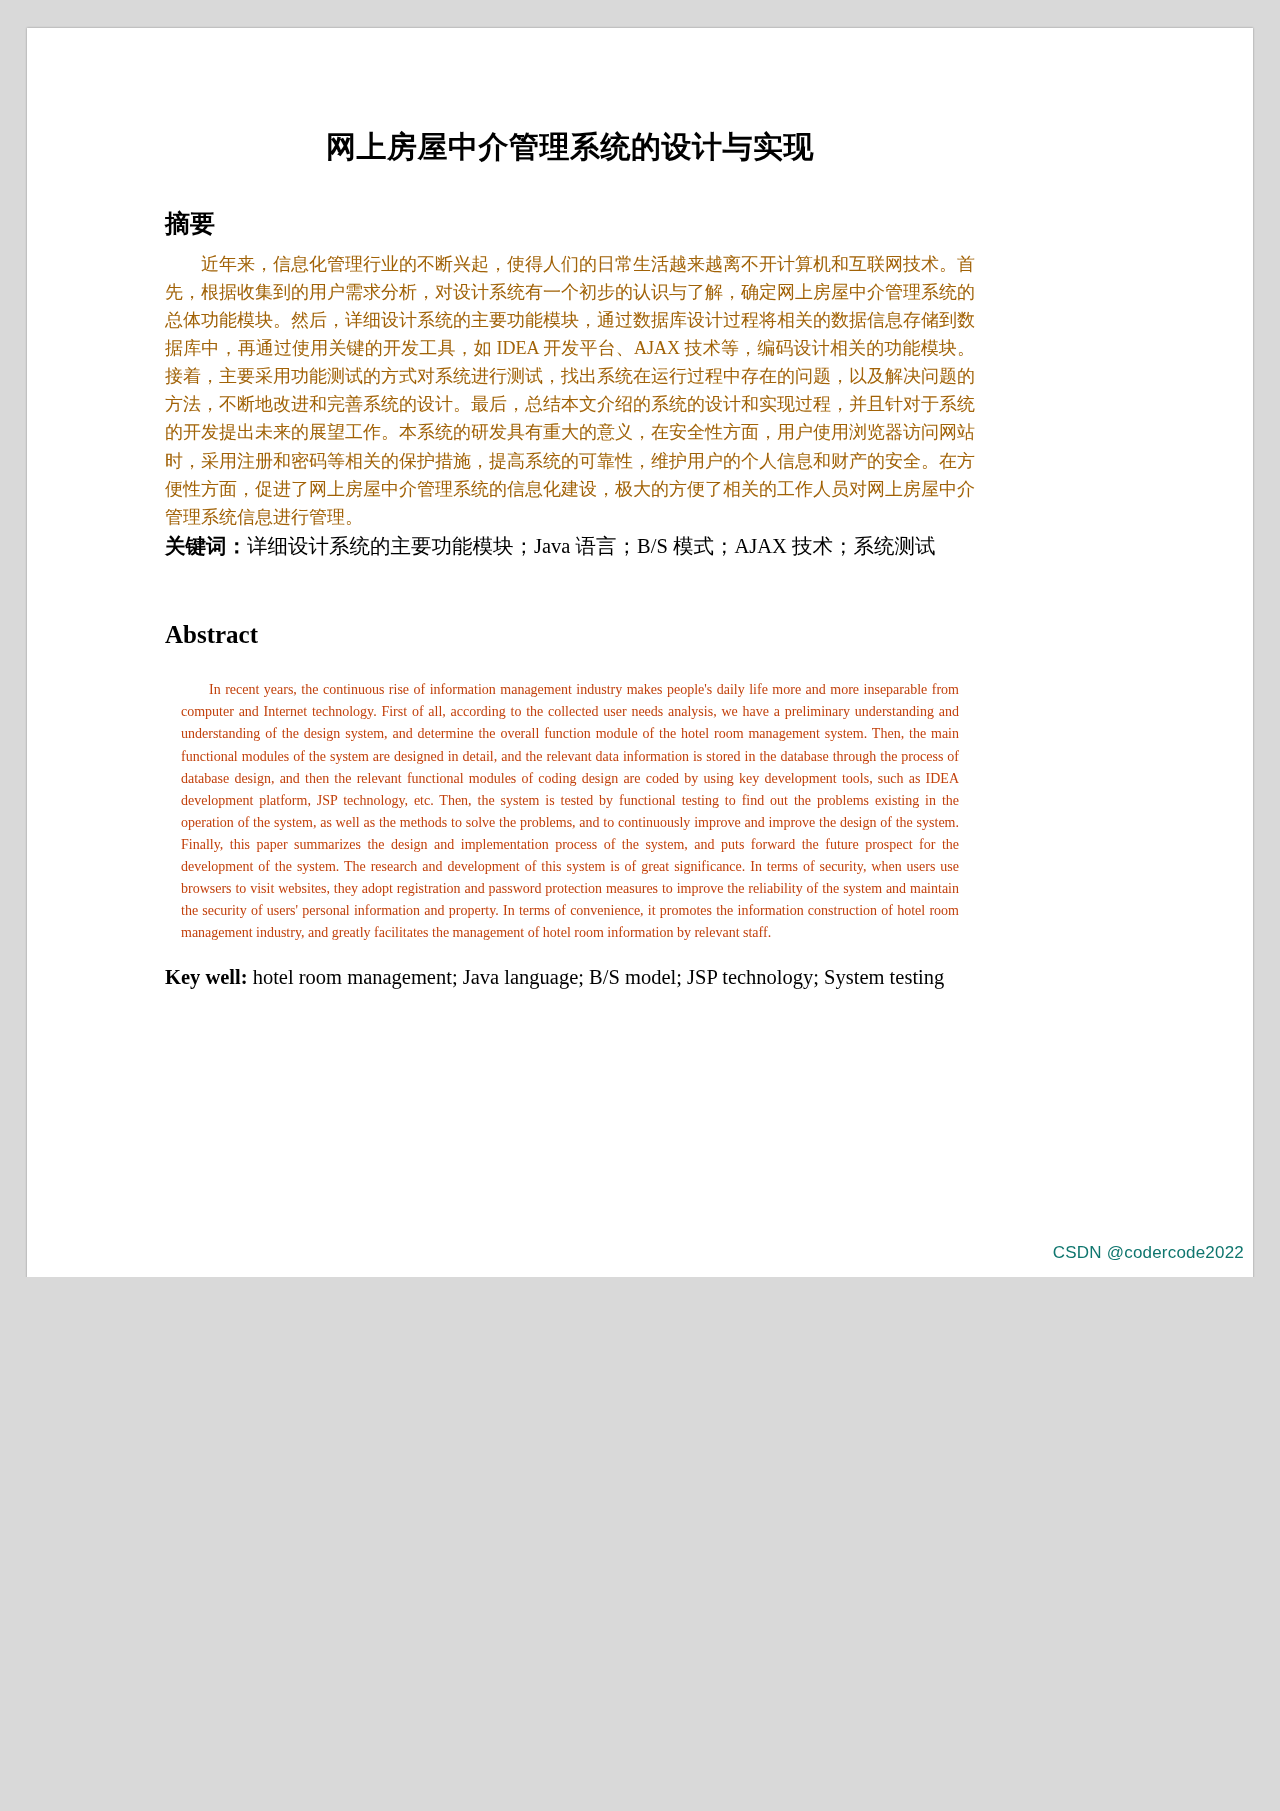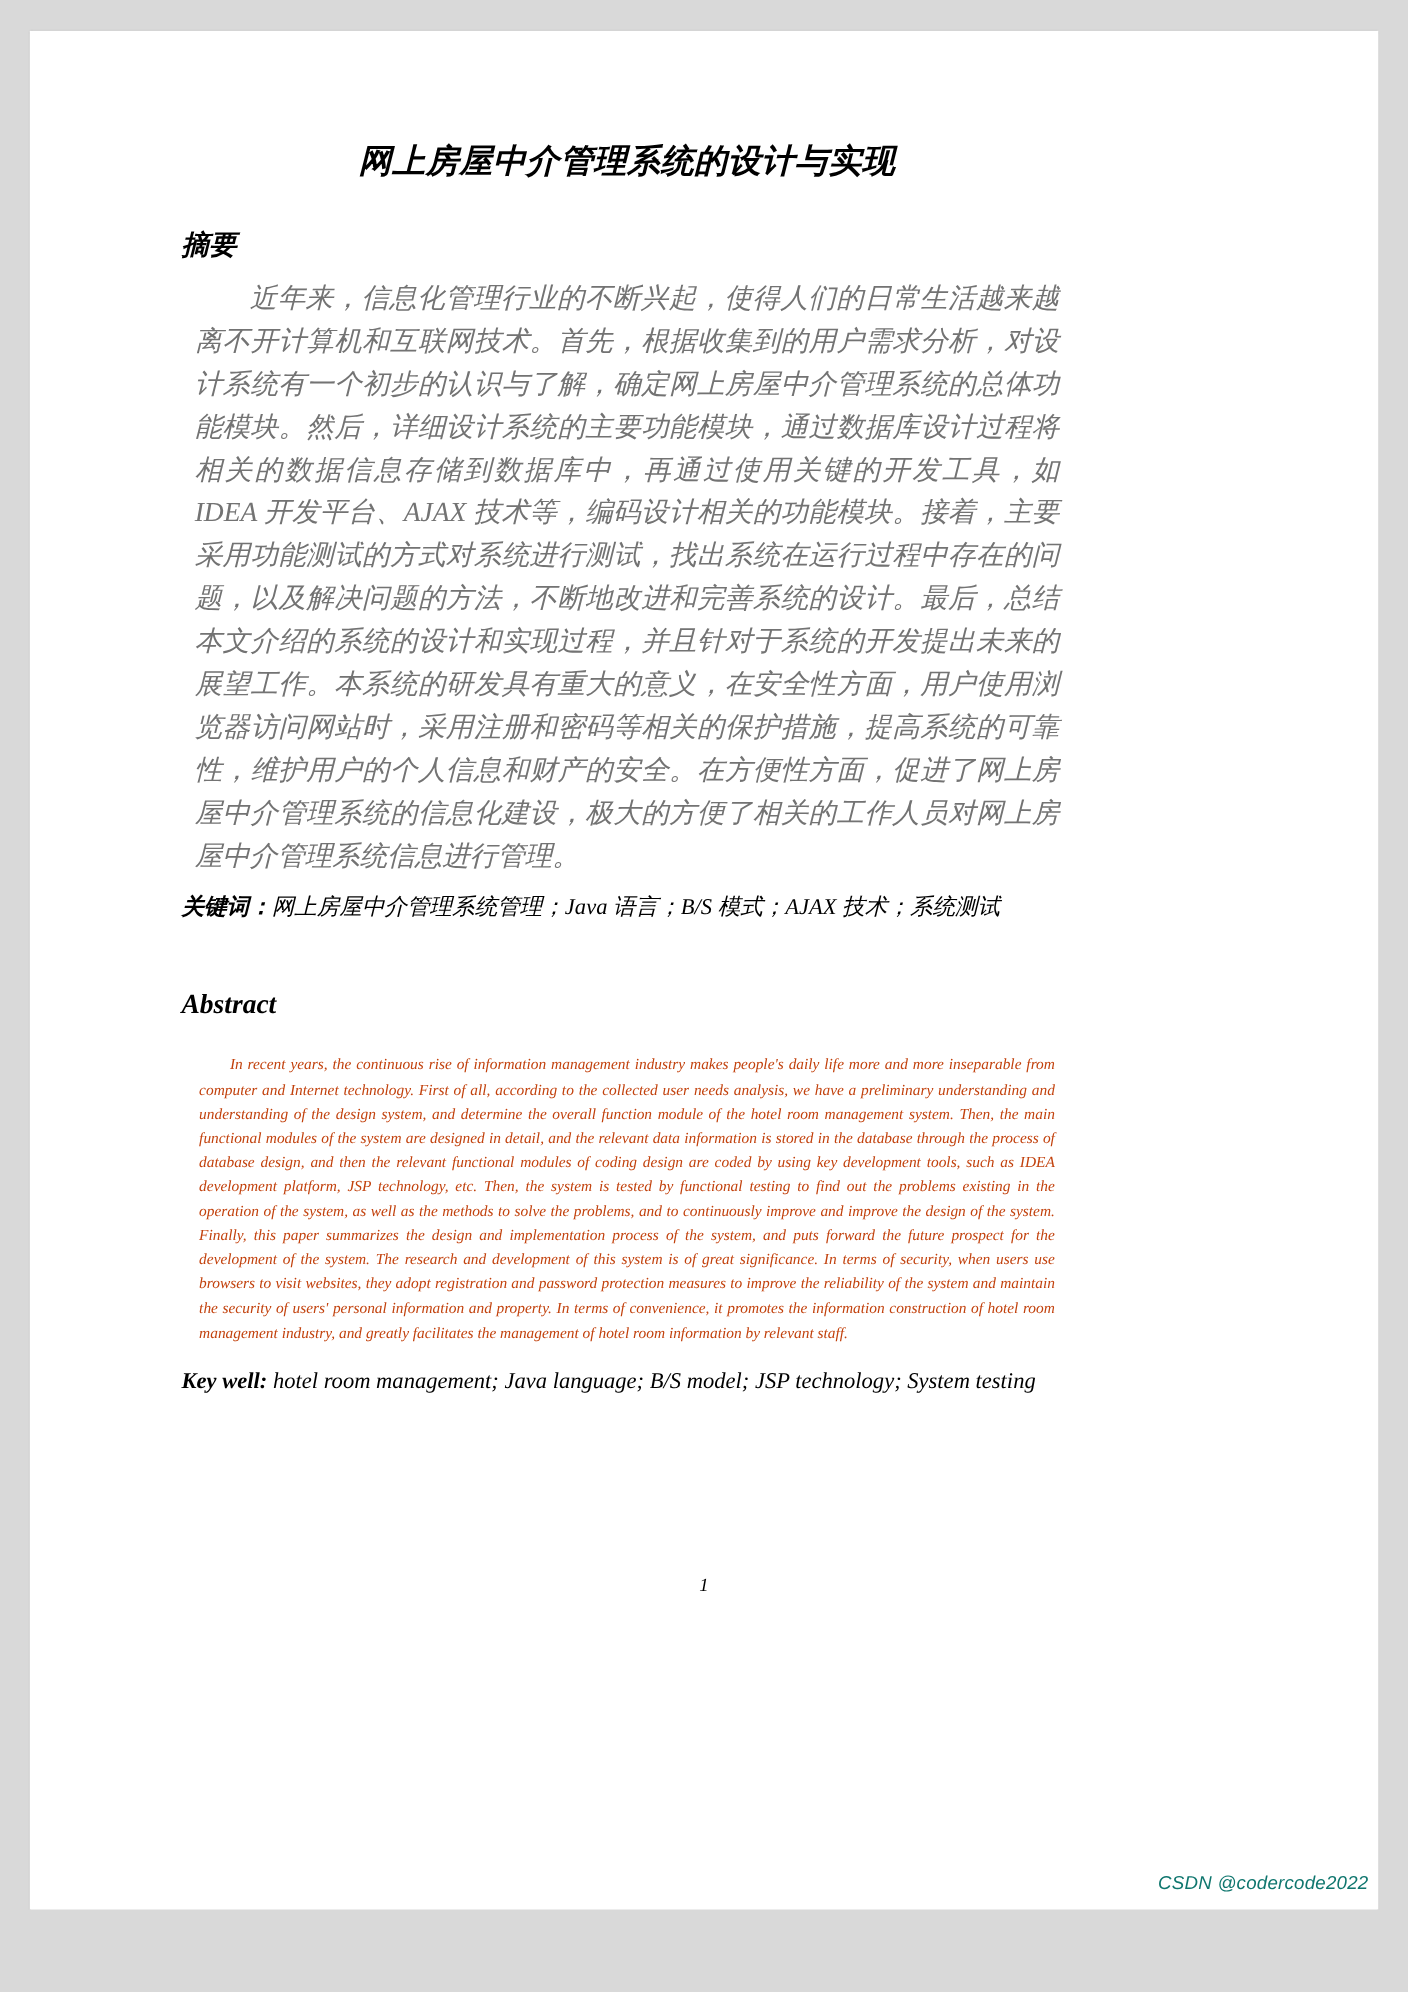--- a/index.html
+++ b/index.html
@@ -9,24 +9,23 @@
   }
   body {
     width: 1280px;
     height: 1811px;
     font-family: "Liberation Serif", "DejaVu Serif", serif;
     -webkit-font-smoothing: antialiased;
   }
   .page-wrap {
     position: relative;
     width: 1280px;
-    height: 1736px;
+    height: 1277px;
     background: #d9d9d9;
     overflow: hidden;
-    font-style: italic;
   }
   .page-sheet {
     position: absolute;
     left: 27px;
     top: 28px;
     width: 1226px;
     height: 1733px;
     background: #ffffff;
     box-shadow: 0 0 2px rgba(0,0,0,0.35);
     box-sizing: border-box;
@@ -54,27 +53,27 @@
     color: #000;
   }
   .section-heading-en {
     font-size: 25px;
     font-weight: bold;
     margin: 0 0 28px 0;
     line-height: 1.3;
     color: #000;
   }
   .para-cn {
-    font-size: 25px;
+    font-size: 18px;
     line-height: 1.56;
     text-align: justify;
     text-justify: inter-ideograph;
-    margin: 12px;
+    margin: 0;
     text-indent: 2em;
-    color: #737373;
+    color: #a16207;
   }
   .keywords-cn {
     font-size: 20.5px;
     line-height: 1.56;
     text-align: justify;
     margin: 0;
     color: #000;
   }
   .keywords-cn b { font-weight: bold; }
   .para-en {
@@ -120,21 +119,21 @@
   <div class="page-sheet">
 
     <div class="page-body">
 
       <h1 class="doc-title">网上房屋中介管理系统的设计与实现</h1>
 
       <h2 class="section-heading-cn">摘要</h2>
 
       <p class="para-cn">近年来，信息化管理行业的不断兴起，使得人们的日常生活越来越离不开计算机和互联网技术。首先，根据收集到的用户需求分析，对设计系统有一个初步的认识与了解，确定网上房屋中介管理系统的总体功能模块。然后，详细设计系统的主要功能模块，通过数据库设计过程将相关的数据信息存储到数据库中，再通过使用关键的开发工具，如 IDEA 开发平台、AJAX 技术等，编码设计相关的功能模块。接着，主要采用功能测试的方式对系统进行测试，找出系统在运行过程中存在的问题，以及解决问题的方法，不断地改进和完善系统的设计。最后，总结本文介绍的系统的设计和实现过程，并且针对于系统的开发提出未来的展望工作。本系统的研发具有重大的意义，在安全性方面，用户使用浏览器访问网站时，采用注册和密码等相关的保护措施，提高系统的可靠性，维护用户的个人信息和财产的安全。在方便性方面，促进了网上房屋中介管理系统的信息化建设，极大的方便了相关的工作人员对网上房屋中介管理系统信息进行管理。</p>
 
-      <p class="keywords-cn"><b>关键词：</b><span>网上房屋中介管理系统管理；Java 语言；B/S 模式；AJAX 技术；系统测试</span></p>
+      <p class="keywords-cn"><b>关键词：</b><span>详细设计系统的主要功能模块；Java 语言；B/S 模式；AJAX 技术；系统测试</span></p>
 
       <div class="gap-abstract"></div>
 
       <h2 class="section-heading-en">Abstract</h2>
 
       <p class="para-en">In recent years, the continuous rise of information management industry makes people's daily life more and more inseparable from computer and Internet technology. First of all, according to the collected user needs analysis, we have a preliminary understanding and understanding of the design system, and determine the overall function module of the hotel room management system. Then, the main functional modules of the system are designed in detail, and the relevant data information is stored in the database through the process of database design, and then the relevant functional modules of coding design are coded by using key development tools, such as IDEA development platform, JSP technology, etc. Then, the system is tested by functional testing to find out the problems existing in the operation of the system, as well as the methods to solve the problems, and to continuously improve and improve the design of the system. Finally, this paper summarizes the design and implementation process of the system, and puts forward the future prospect for the development of the system. The research and development of this system is of great significance. In terms of security, when users use browsers to visit websites, they adopt registration and password protection measures to improve the reliability of the system and maintain the security of users' personal information and property. In terms of convenience, it promotes the information construction of hotel room management industry, and greatly facilitates the management of hotel room information by relevant staff.</p>
 
       <p class="keywords-en"><b>Key well: </b><span>hotel room management; Java language; B/S model; JSP technology; System testing</span></p>
 
     </div>

